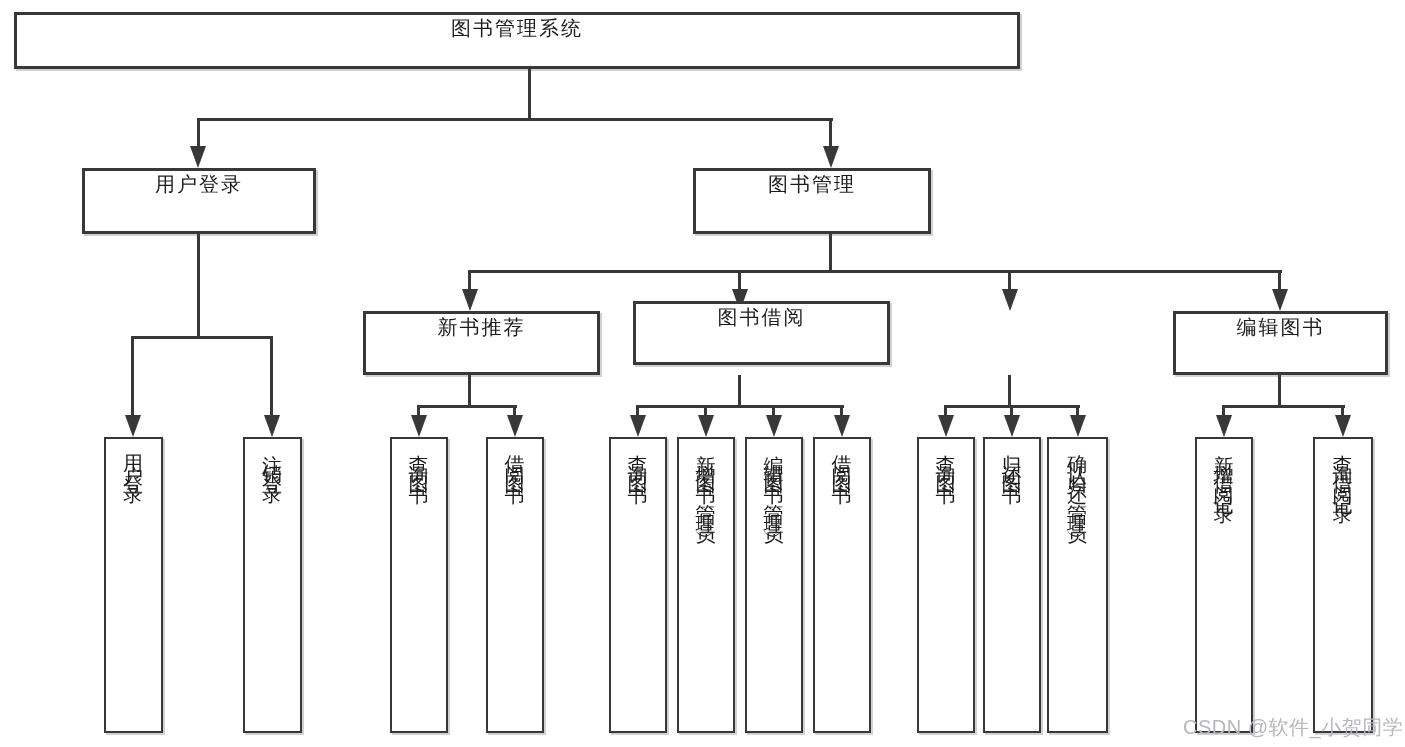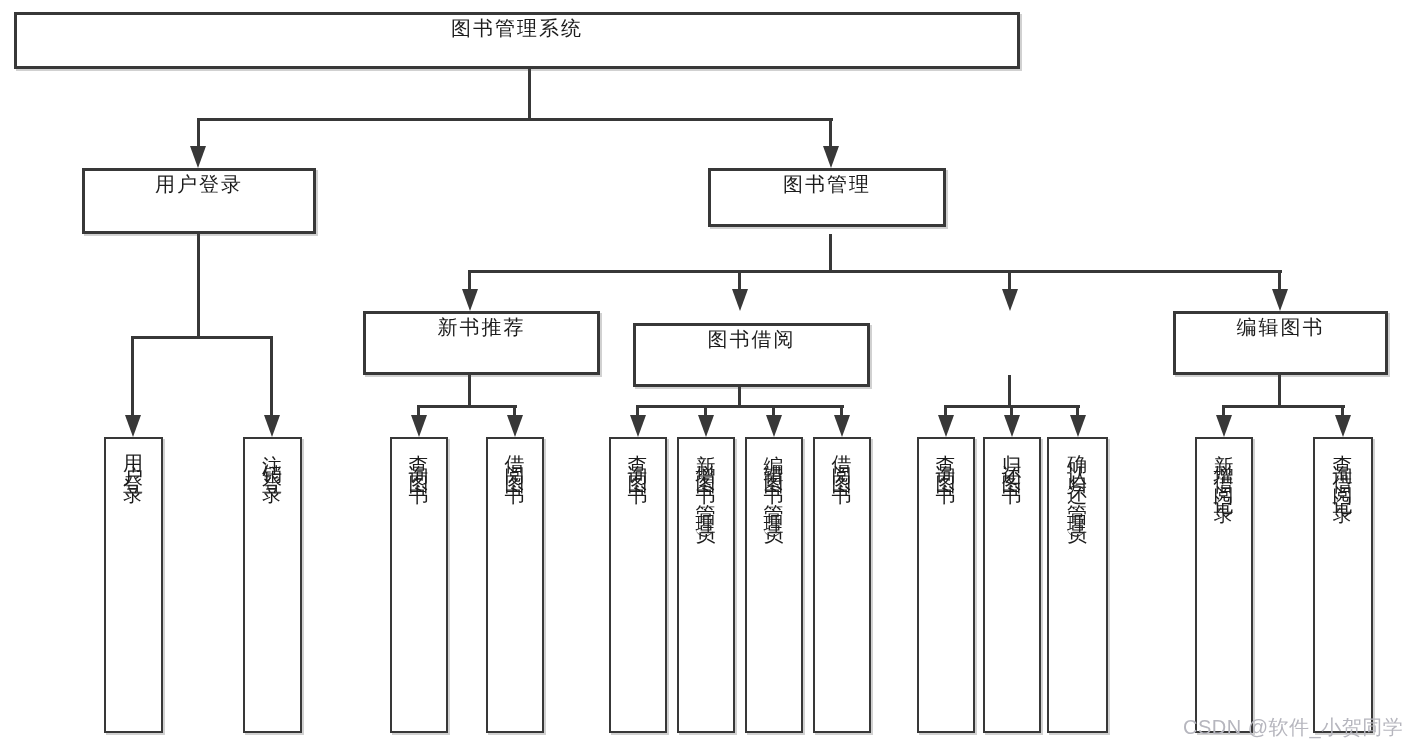--- a/index.html
+++ b/index.html
@@ -117,28 +117,28 @@
   <div class="vl" style="left:1341px;top:405px;height:14px"></div>
   <div class="arr" style="left:1335px;top:415px"></div>
 
   <div class="box" style="left:14px;top:12px;width:1006px;height:57px">
     <span class="hlabel">图书管理系统</span>
   </div>
 
   <div class="box" style="left:82px;top:168px;width:234px;height:66px">
     <span class="hlabel">用户登录</span>
   </div>
-  <div class="box" style="left:708px;top:168px;width:238px;height:59px">
+  <div class="box" style="left:693px;top:168px;width:238px;height:66px">
     <span class="hlabel">图书管理</span>
   </div>
 
   <div class="box" style="left:363px;top:311px;width:237px;height:64px">
     <span class="hlabel">新书推荐</span>
   </div>
-  <div class="box" style="left:633px;top:323px;width:237px;height:64px">
+  <div class="box" style="left:633px;top:301px;width:257px;height:64px">
     <span class="hlabel">图书借阅</span>
   </div>
   <div class="box" style="left:1173px;top:311px;width:215px;height:64px">
     <span class="hlabel">编辑图书</span>
   </div>
 
   <div class="box vbox" style="left:104px;top:437px;width:59px;height:296px">
     <span class="vlabel">用户登录</span>
   </div>
   <div class="box vbox" style="left:243px;top:437px;width:59px;height:296px">

